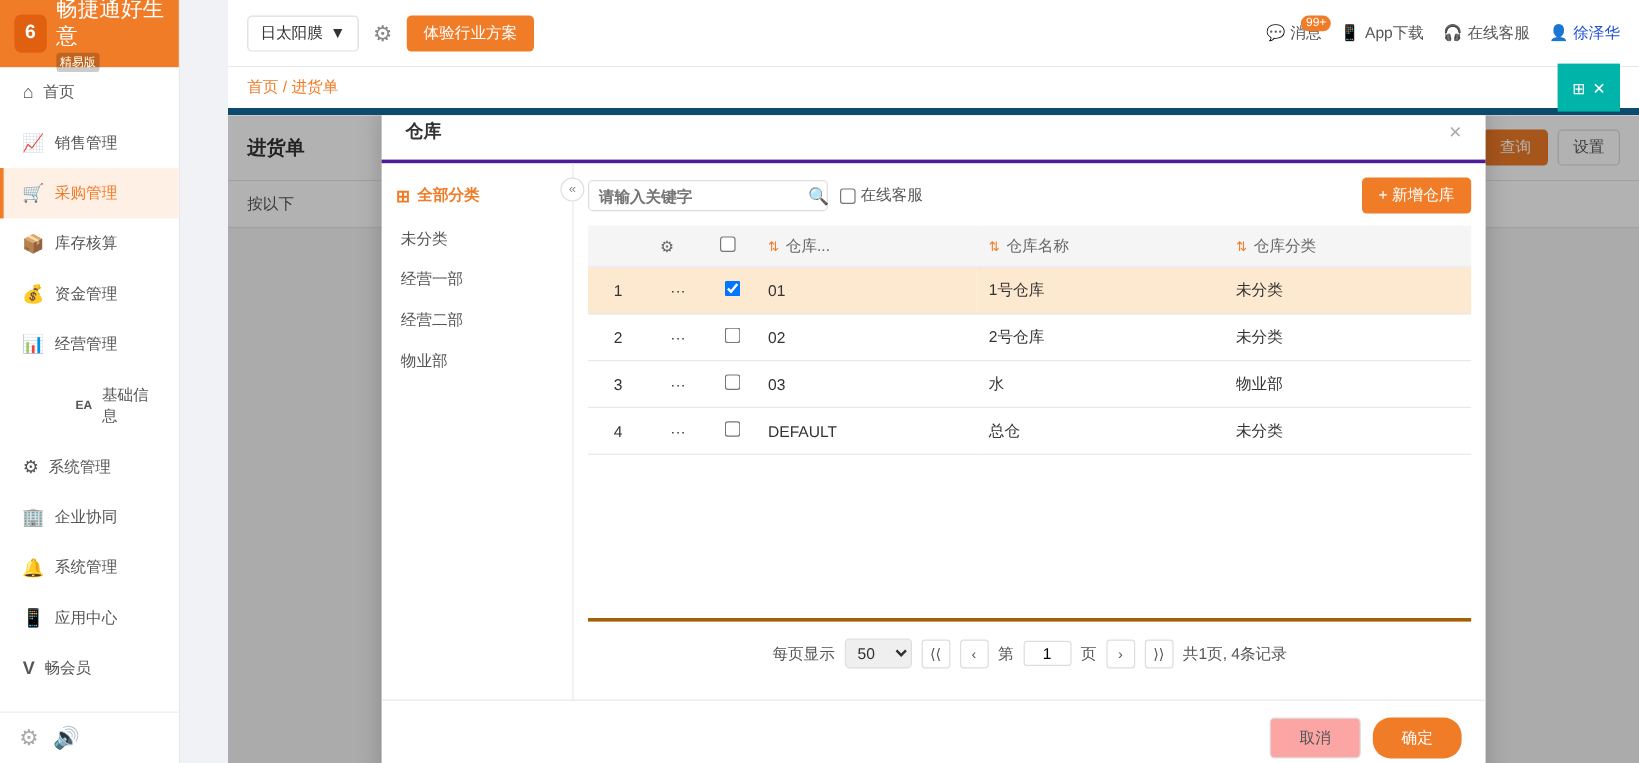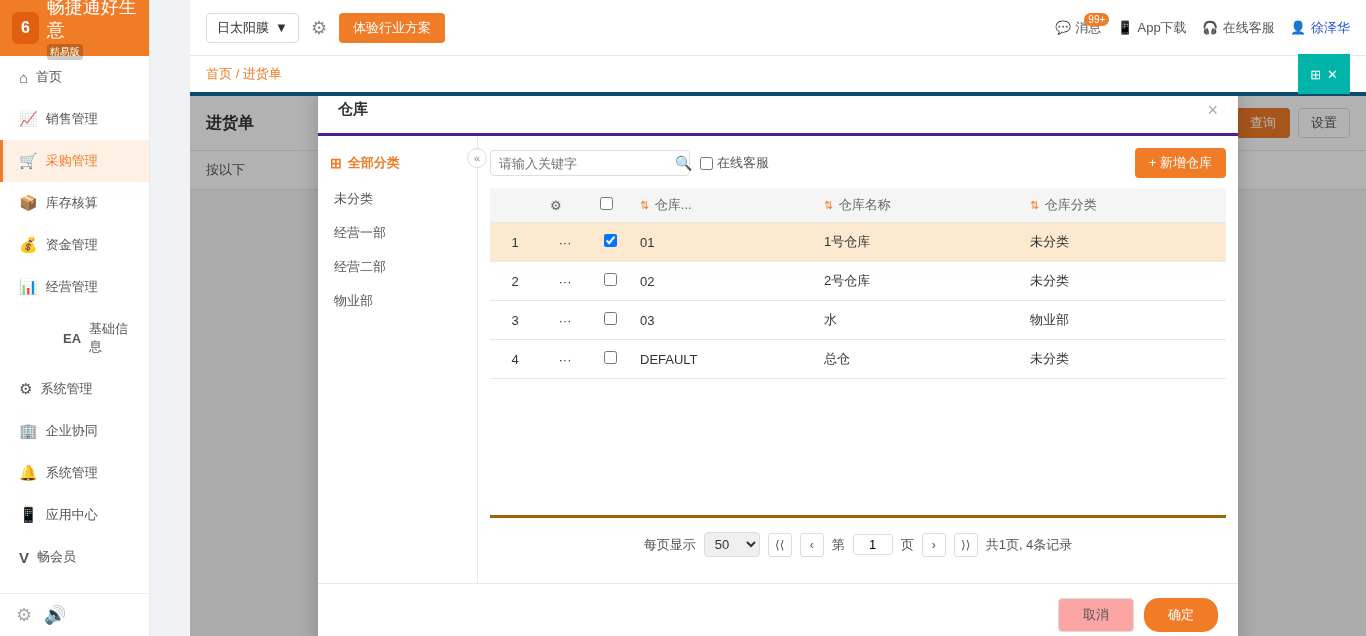--- a/index.html
+++ b/index.html
@@ -72,21 +72,21 @@
     .notif-badge { position: relative; }
     .badge { background: #f07c28; color: #fff; font-size: 10px; border-radius: 8px; padding: 1px 4px; position: absolute; top: -6px; right: -8px; }
     .user-name { color: #1d4ed8; cursor: pointer; }
 
     
     .subbar {
       background: #fff;
       height: 40px;
       display: flex; align-items: center;
       padding: 0 16px;
-      border-bottom: 4px solid #0c4a6e;
+      border-bottom: 6px solid #0c4a6e;
       gap: 0;
     }
     .breadcrumb { color: #888; font-size: 13px; }
     .breadcrumb span { color: #f07c28; }
 
     
     .page-area {
       flex: 1; overflow: hidden; background: #f5f5f5;
       display: flex; flex-direction: column;
       position: relative;
@@ -156,21 +156,21 @@
     .table-panel { flex: 1; display: flex; flex-direction: column; padding: 12px; }
     .table-toolbar {
       display: flex; align-items: center; gap: 10px; margin-bottom: 10px;
     }
     .search-box {
       display: flex; align-items: center;
       border: 1px solid #ddd; border-radius: 4px;
       background: #fff; padding: 4px 8px; width: 200px;
     }
     .search-box input {
-      border: none; outline: none; flex: 1; font-size: 13px; color: #333;
+      border: none; outline: none; flex: 1; font-size: 13px; color: #333; font-weight: bold;
     }
     .search-icon { color: #aaa; font-size: 14px; }
     .show-disabled { display: flex; align-items: center; gap: 4px; font-size: 13px; color: #555; }
     .new-btn {
       margin-left: auto;
       background: #f07c28; color: #fff; border: none; border-radius: 4px;
       padding: 6px 14px; cursor: pointer; font-size: 13px;
     }
 
     
@@ -256,21 +256,21 @@
     </div>
     <div class="nav-item">
       <span class="nav-icon">💰</span>
       <span>资金管理</span>
     </div>
     <div class="nav-item">
       <span class="nav-icon">📊</span>
       <span>经营管理</span>
     </div>
     <div class="nav-item">
-      <span class="nav-icon" style="font-style:normal;font-size:13px;font-weight:bold;color:#555;padding-left:44px;">EA</span>
+      <span class="nav-icon" style="font-style:normal;font-size:10px;font-weight:bold;color:#555;padding-left:44px;">EA</span>
       <span>基础信息</span>
     </div>
     <div class="nav-item">
       <span class="nav-icon">⚙</span>
       <span>系统管理</span>
     </div>
     <div class="nav-item">
       <span class="nav-icon">🏢</span>
       <span>企业协同</span>
     </div>

